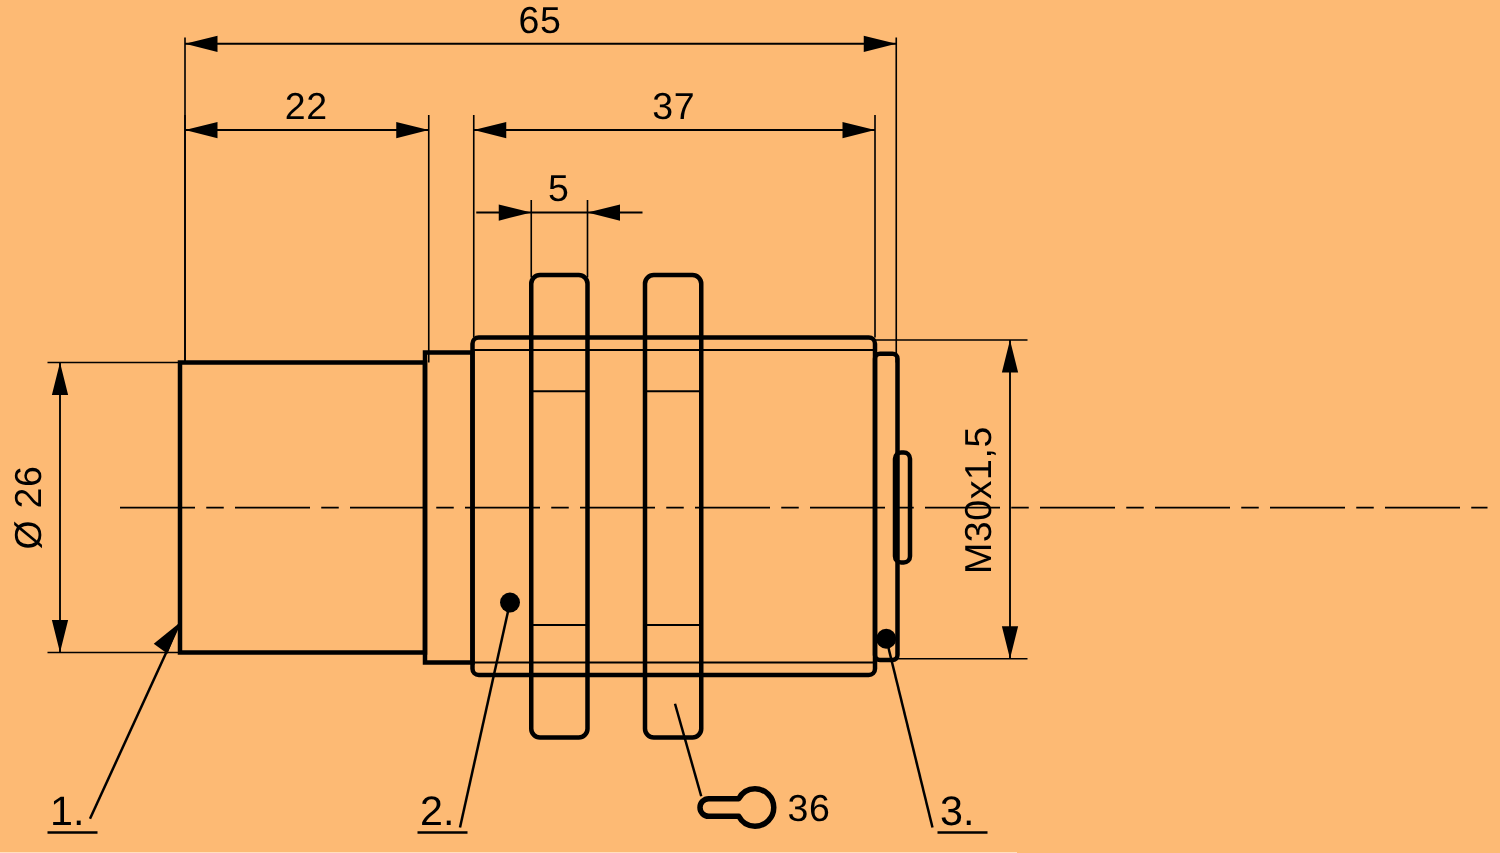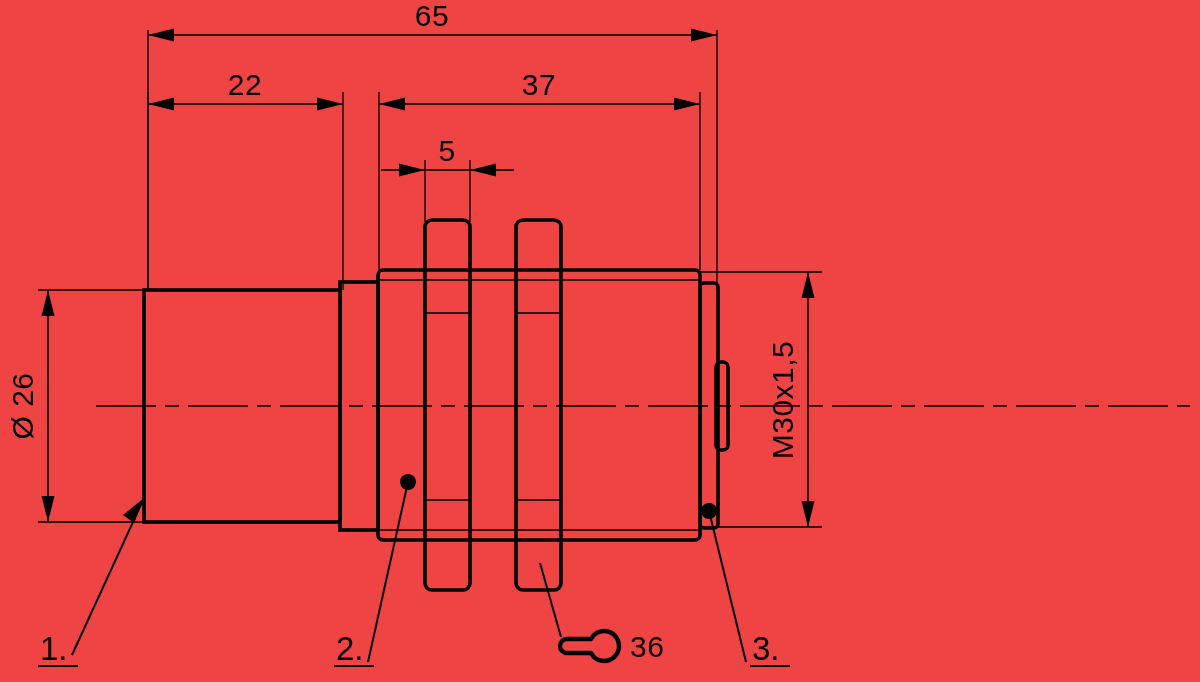--- a/index.html
+++ b/index.html
@@ -10,21 +10,21 @@
   body {
     width: 1200px;
     height: 682px;
     overflow: hidden;
     font-family: "Liberation Sans", sans-serif;
   }
   #drawing-root {
     position: relative;
     width: 1200px;
     height: 682px;
-    background: #ef4444;
+    background: #fdba74;
   }
   svg#tech-drawing {
     display: block;
     width: 1200px;
     height: 682px;
   }
   .outline {
     fill: none;
     stroke: #000000;
     stroke-width: 3.6;

